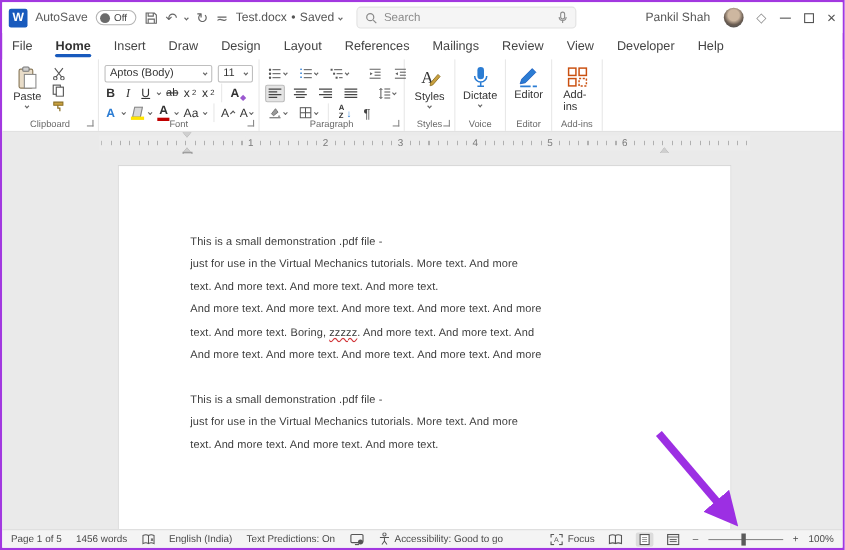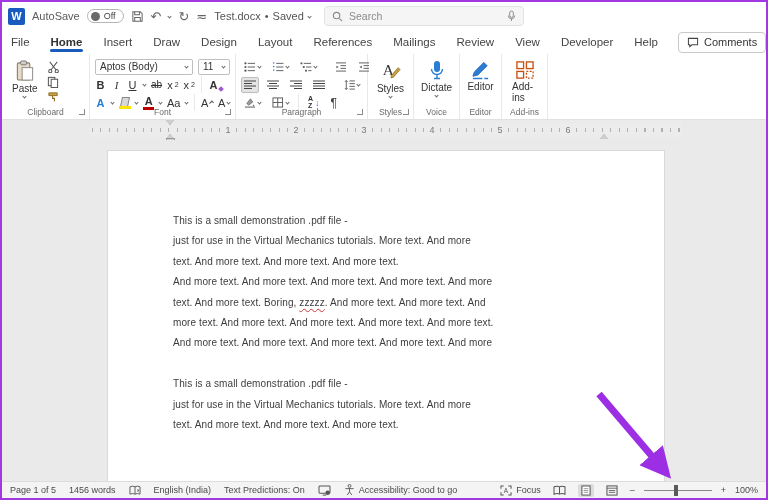--- a/index.html
+++ b/index.html
@@ -139,44 +139,43 @@
           <path d="M8 8 L11 11" stroke="#8a8a8a" stroke-width="1.2"></path>
         </svg>
       <span>Search</span>
       <span class="spacer"></span>
       <svg class="ic" width="9" height="12" viewBox="0 0 10 13">
           <rect x="3" y="1" width="4" height="7" rx="2" fill="none" stroke="#8a8a8a" stroke-width="1.1"></rect>
           <path d="M1.5 6 a3.5 3.5 0 0 0 7 0 M5 9.5 v2.5" fill="none" stroke="#8a8a8a" stroke-width="1.1"></path>
         </svg>
     </div>
 
+    <div class="tb-right">
+      <span>Pankil Shah</span>
+      <span class="avatar"></span>
+      <span class="diamond">◇</span>
+      <span class="win-min"></span>
+      <span class="win-max"></span>
+      <span class="win-close">×</span>
+    </div>
   </div>
 
   <div class="menubar">
     <span class="mtab">File</span>
     <span class="mtab active">Home</span>
     <span class="mtab">Insert</span>
     <span class="mtab">Draw</span>
     <span class="mtab">Design</span>
     <span class="mtab">Layout</span>
     <span class="mtab">References</span>
     <span class="mtab">Mailings</span>
     <span class="mtab">Review</span>
     <span class="mtab">View</span>
     <span class="mtab">Developer</span>
     <span class="mtab">Help</span>
-    <div class="mb-right">
-      <span class="pillbtn">
-        <svg class="ic" width="12" height="11" viewBox="0 0 13 12">
-            <path d="M1.5 1.5 h10 v7 h-6 l-2.5 2 v-2 h-1.5 z" fill="none" stroke="#444" stroke-width="1.1"></path>
-          </svg>
-        <span>Comments</span>
-      </span>
-
-    </div>
   </div>
 
   <div class="ribbon">
 
     <div class="rgroup" style="width:88px">
       <div class="bigbtn">
         <svg class="ic" width="20" height="22" viewBox="0 0 20 23">
             <rect x="2" y="3" width="13" height="18" rx="1.5" fill="#e8dcc8" stroke="#8a7a5a" stroke-width="1.1"></rect>
             <rect x="5.5" y="1" width="6" height="4" rx="1" fill="#cfcfcf" stroke="#777" stroke-width="1"></rect>
             <rect x="7" y="8" width="11" height="13" fill="#fff" stroke="#888" stroke-width="1"></rect>
@@ -434,21 +433,20 @@
   </div>
 
   <div class="docarea">
     <div class="page">
       <div class="doctext">
         <div class="dline">This is a small demonstration .pdf file -</div>
         <div class="dline">just for use in the Virtual Mechanics tutorials. More text. And more</div>
         <div class="dline">text. And more text. And more text. And more text.</div>
         <div class="dline">And more text. And more text. And more text. And more text. And more</div>
         <div class="dline"><span>text. And more text. Boring, </span><span class="spell">zzzzz</span><span>. And more text. And more text. And</span></div>
-        <div class="dline">more text. And more text. And more text. And more text. And more text.</div>
         <div class="dline">And more text. And more text. And more text. And more text. And more</div>
         <div class="dline">&nbsp;</div>
         <div class="dline">This is a small demonstration .pdf file -</div>
         <div class="dline">just for use in the Virtual Mechanics tutorials. More text. And more</div>
         <div class="dline">text. And more text. And more text. And more text.</div>
       </div>
     </div>
   </div>
 
   <div class="statusbar">

